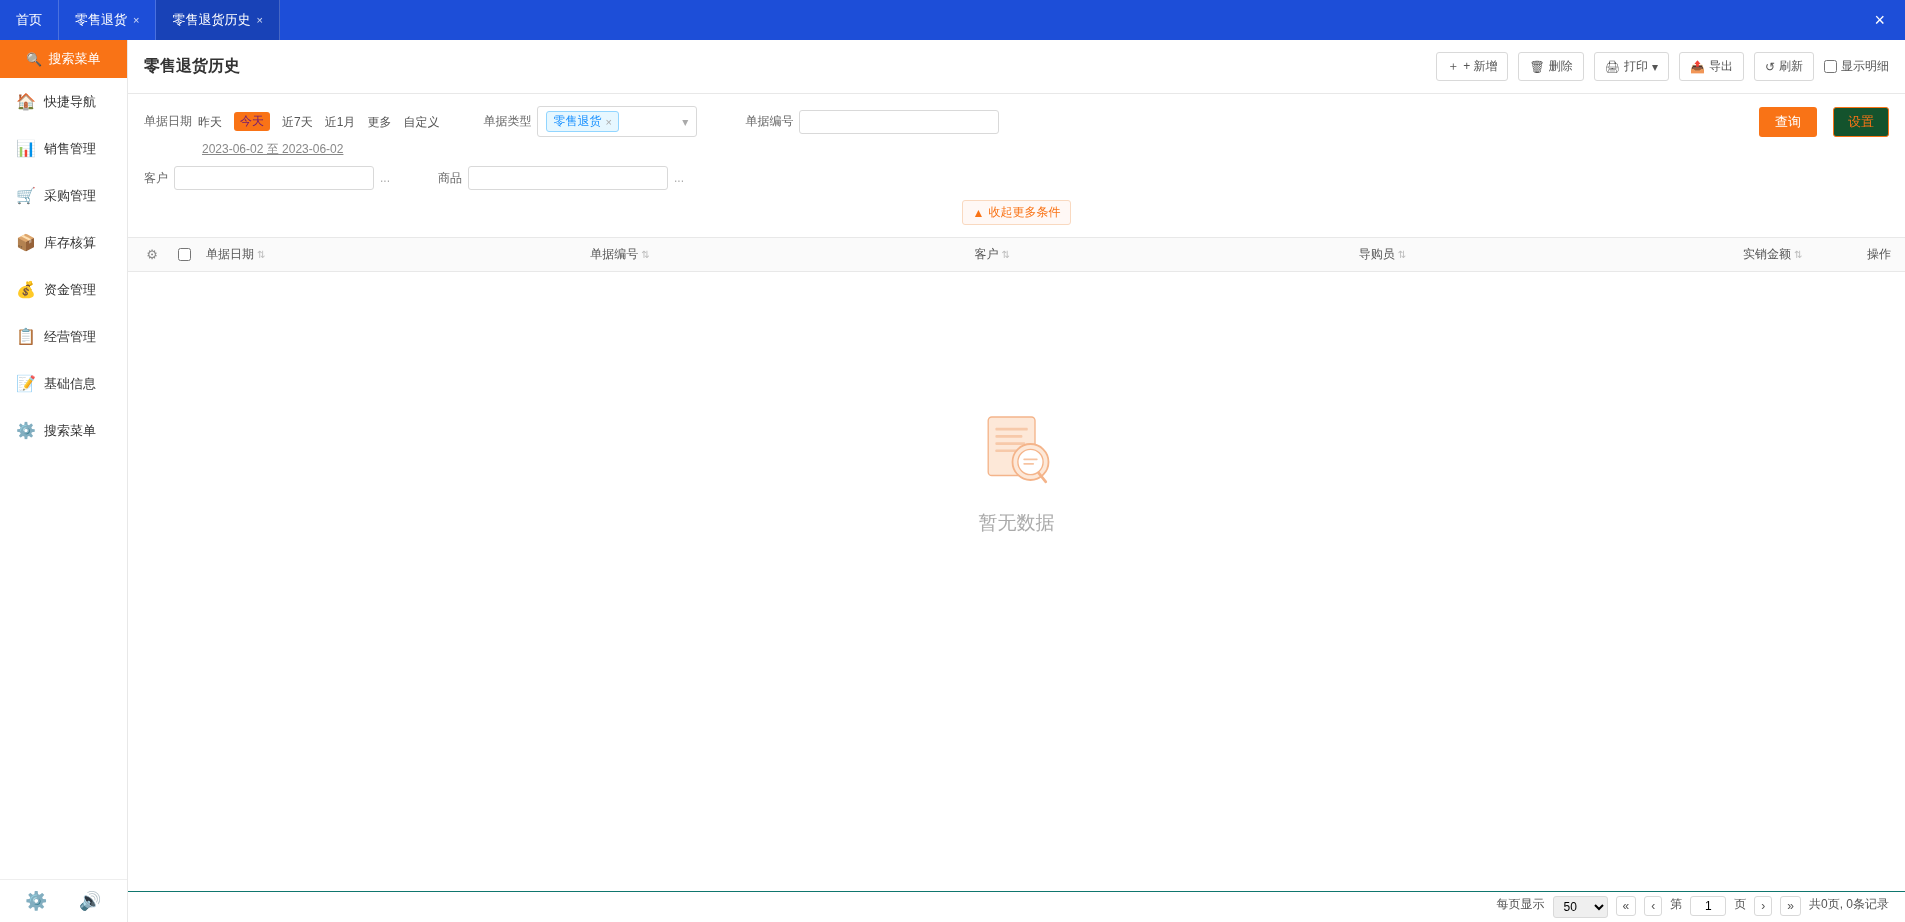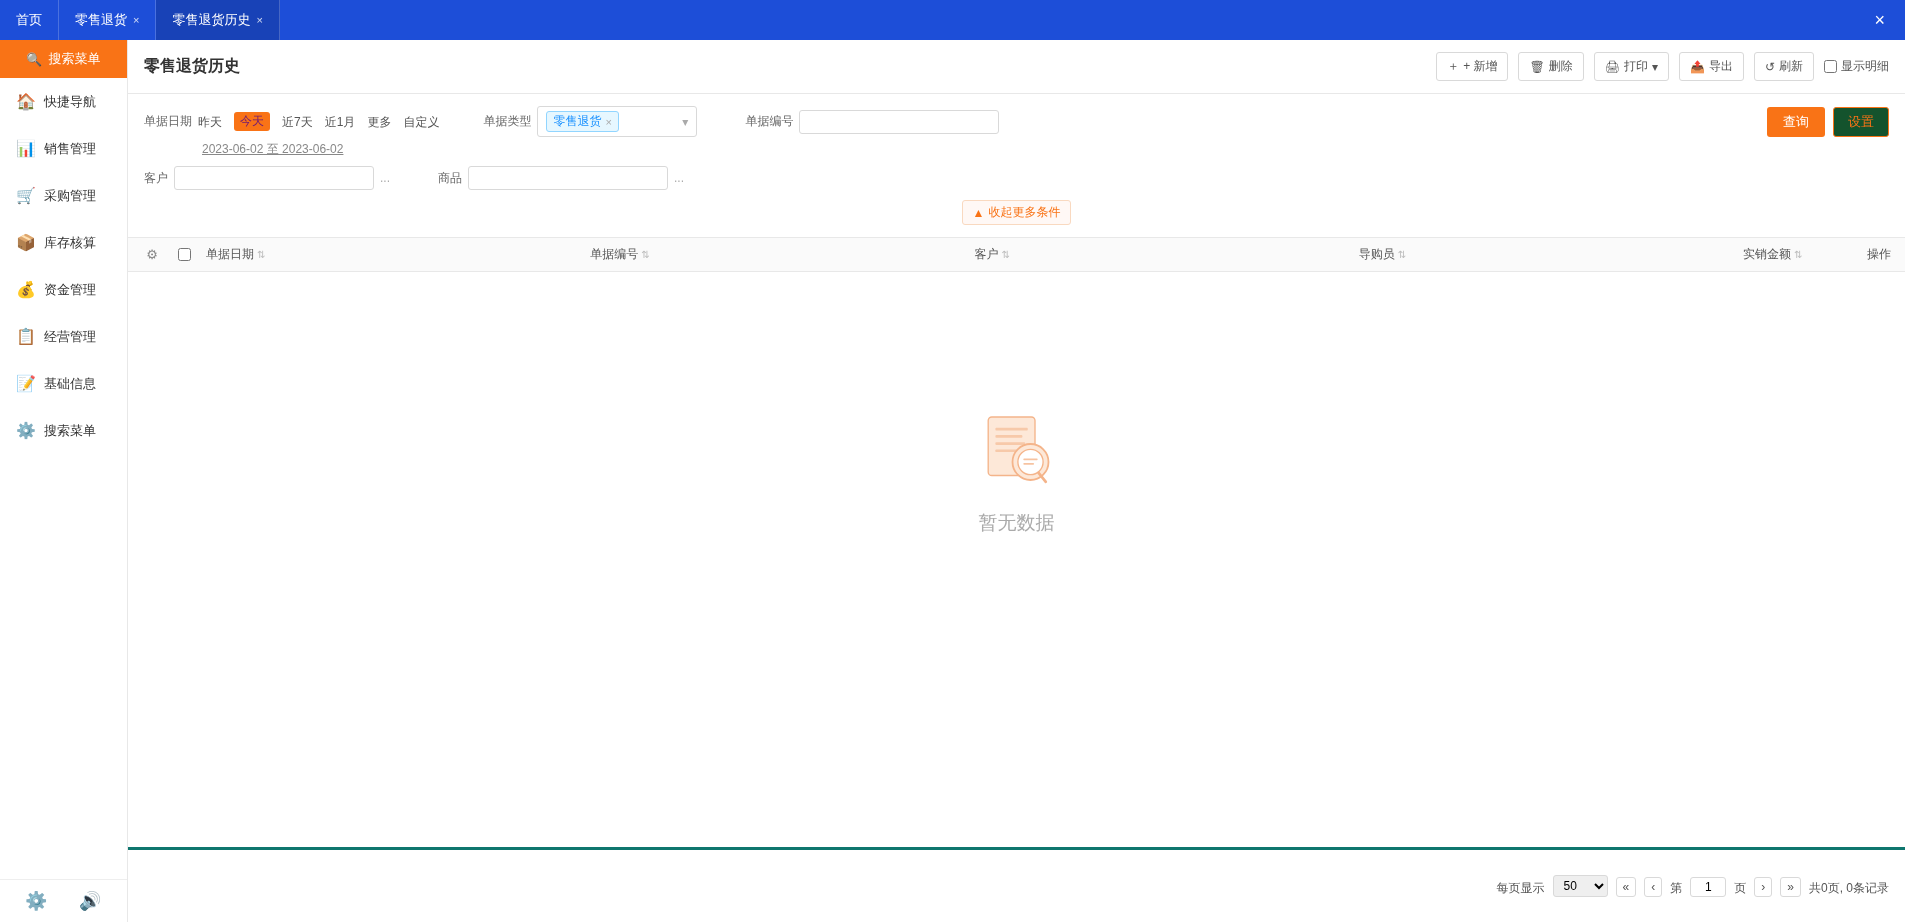--- a/index.html
+++ b/index.html
@@ -58,21 +58,21 @@
     .table-header { display: flex; align-items: center; background: #fafafa; border-bottom: 1px solid #e8e8e8; padding: 0 8px; position: sticky; top: 0; z-index: 10; }
     .th-settings { width: 32px; display: flex; align-items: center; justify-content: center; cursor: pointer; color: #888; }
     .th-checkbox { width: 32px; display: flex; align-items: center; justify-content: center; }
     .th-cell { flex: 1; padding: 8px 6px; font-size: 12px; color: #555; display: flex; align-items: center; gap: 3px; white-space: nowrap; }
     .th-cell.amount { flex: 0 0 100px; }
     .th-cell.ops { flex: 0 0 60px; justify-content: flex-end; }
     .sort-icon { color: #bbb; font-size: 10px; }
     .empty-text { color: #aaa; font-size: 19px; }
 
     
-    .pagination-bar { display: flex; align-items: flex-end; justify-content: flex-end; padding: 25px 16px; border-top: 3px solid #0f766e; background: #fff; flex-shrink: 0; gap: 8px; font-size: 12px; color: #555; }
+    .pagination-bar { display: flex; align-items: flex-start; justify-content: flex-end; padding: 4px 16px; border-top: 1px solid #0f766e; background: #fff; flex-shrink: 0; gap: 8px; font-size: 12px; color: #555; }
     .pagination-select { border: 1px solid #d9d9d9; border-radius: 3px; padding: 2px 6px; font-size: 12px; }
     .page-btn { border: 1px solid #d9d9d9; background: #fff; border-radius: 3px; padding: 2px 6px; cursor: pointer; color: #555; font-size: 12px; }
     .page-input { border: 1px solid #d9d9d9; border-radius: 3px; padding: 2px 4px; width: 36px; text-align: center; font-size: 12px; }
 
     .empty-container { display: flex; flex-direction: column; align-items: center; justify-content: center; flex: 1; min-height: 400px; }
     .empty-img { width: 90px; height: 90px; position: relative; margin-bottom: 12px; }
     .empty-img svg { width: 100%; height: 100%; }
   </style>
 </head>
 <body>
@@ -200,21 +200,21 @@
             <span style="flex:1"></span>
             <span style="color:#aaa;">▾</span>
           </div>
         </div>
 
         <div class="filter-item" style="margin-left: 32px;">
           <span class="filter-label">单据编号</span>
           <input class="filter-input" style="min-width: 200px;">
         </div>
 
-        <div style="margin-left: auto; display:flex; gap:8px;">
+        <div style="margin-left: auto; display:flex; gap:16px;">
           <button class="btn-query">查询</button>
           <button class="btn-setting">设置</button>
         </div>
       </div>
 
       <div style="margin-left: 58px; margin-top: -6px; margin-bottom: 8px;">
         <span class="date-range">2023-06-02 至 2023-06-02</span>
       </div>
 
       <div class="filter-row">

